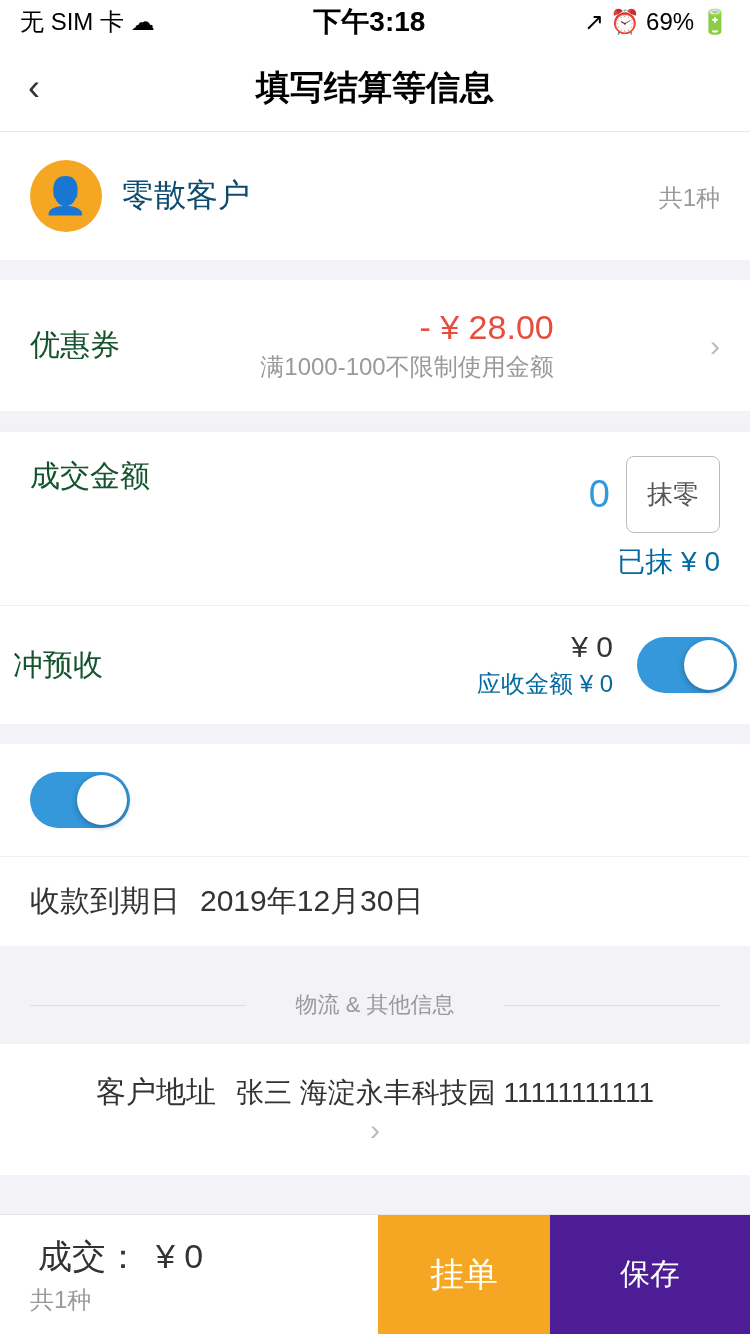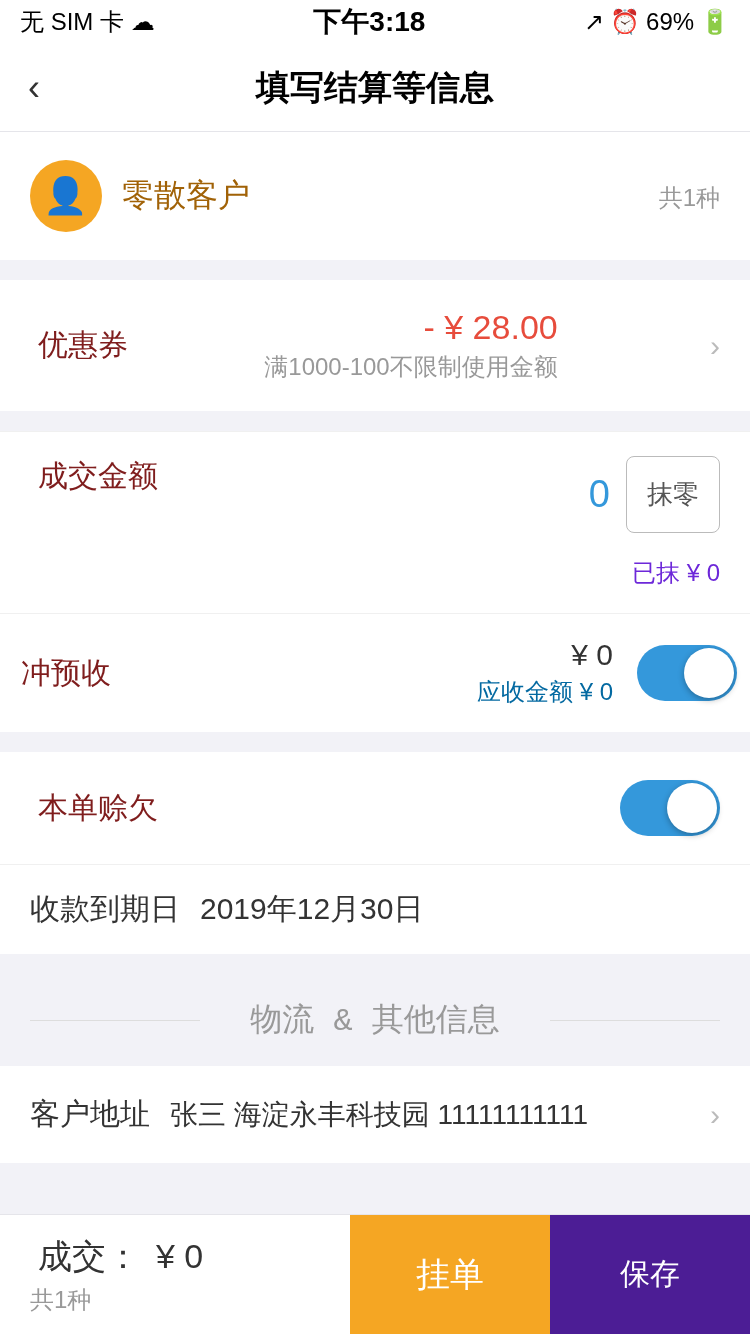--- a/index.html
+++ b/index.html
@@ -73,36 +73,36 @@
       justify-content: space-between;
     }
     .customer-left { display: flex; align-items: center; gap: 20px; }
     .avatar {
       width: 72px; height: 72px;
       background: #f5a623;
       border-radius: 50%;
       display: flex; align-items: center; justify-content: center;
       color: #fff; font-size: 36px;
     }
-    .customer-name { font-size: 32px; color: #a16207; font-weight: 500; }
+    .customer-name { font-size: 32px; color: #0c4a6e; font-weight: 500; }
     .customer-right { text-align: right; }
     .total-label { font-size: 28px; color: #333; }
     .total-count { font-size: 24px; color: #999; margin-top: 4px; }
 
     
     .row-item {
       background: #fff;
       padding: 28px 30px;
       display: flex;
       align-items: center;
       justify-content: space-between;
       border-top: 1px solid #f0f0f0;
       min-height: 88px;
     }
-    .row-label { font-size: 30px; color: #7f1d1d; margin-left: 8px; }
+    .row-label { font-size: 30px; color: #14532d; }
     .row-right { text-align: right; }
     .row-value-red { font-size: 34px; color: #e74c3c; font-weight: 500; }
     .row-sub { font-size: 24px; color: #999; margin-top: 4px; }
 
     
     .deal-row {
       background: #fff;
       padding: 24px 30px;
       display: flex;
       align-items: flex-start;
@@ -117,21 +117,21 @@
     }
     .round-zero-btn {
       border: 1.5px solid #bbb;
       border-radius: 8px;
       padding: 20px 20px;
       font-size: 26px;
       color: #555;
       background: #fff;
       cursor: pointer;
     }
-    .deal-sub { font-size: 24px; color: #6d28d9; margin-top: 24px; }
+    .deal-sub { font-size: 28px; color: #0369a1; margin-top: 10px; }
 
     
     .pre-row {
       background: #fff;
       padding: 24px 13px;
       display: flex;
       align-items: center;
       justify-content: space-between;
       border-top: 1px solid #f0f0f0;
     }
@@ -191,29 +191,30 @@
       align-items: center;
       justify-content: center;
       gap: 20px;
     }
     .divider-line {
       flex: 1;
       height: 1px;
       background: #ddd;
       margin: 0 30px;
     }
-    .divider-text { font-size: 32px; color: #999; font-family: Liberation Mono, monospace; }
+    .divider-text { font-size: 22px; color: #999; }
 
     
     .address-row {
       background: #fff;
       padding: 28px 30px;
       display: flex;
       align-items: center;
       justify-content: space-between;
+      flex-direction: column;
     }
     .address-left { display: flex; align-items: center; gap: 20px; }
     .address-label { font-size: 30px; color: #333; }
     .address-value { font-size: 28px; color: #333; }
     .chevron { font-size: 30px; color: #bbb; }
 
     
     .bottom-bar {
       position: fixed;
       bottom: 0;
@@ -226,21 +227,21 @@
       border-top: 1px solid #e5e5ea;
     }
     .bottom-summary {
       flex: 1;
       padding: 0 30px;
     }
     .bottom-deal { font-size: 28px; color: #333; }
     .bottom-deal span { font-size: 34px; font-weight: 500; color: #333; margin: 0 8px; }
     .bottom-count { font-size: 24px; color: #999; margin-top: 4px; }
     .bottom-hang-btn {
-      width: 200px;
+      width: 172px;
       height: 120px;
       background: #f5a623;
       color: #fff;
       font-size: 34px;
       display: flex;
       align-items: center;
       justify-content: center;
       cursor: pointer;
       border: none;
     }
@@ -327,21 +328,20 @@
         </div>
         <div class="toggle">
           <div class="toggle-knob"></div>
         </div>
       </div>
     </div>
   </div>
 
   <div class="section">
     <div class="debt-row">
-      <div class="row-label">本单赊欠</div>
       <div class="toggle">
         <div class="toggle-knob"></div>
       </div>
     </div>
     <div class="due-row">
       <div class="due-label">收款到期日</div>
       <div class="due-value">2019年12月30日</div>
     </div>
   </div>
 

